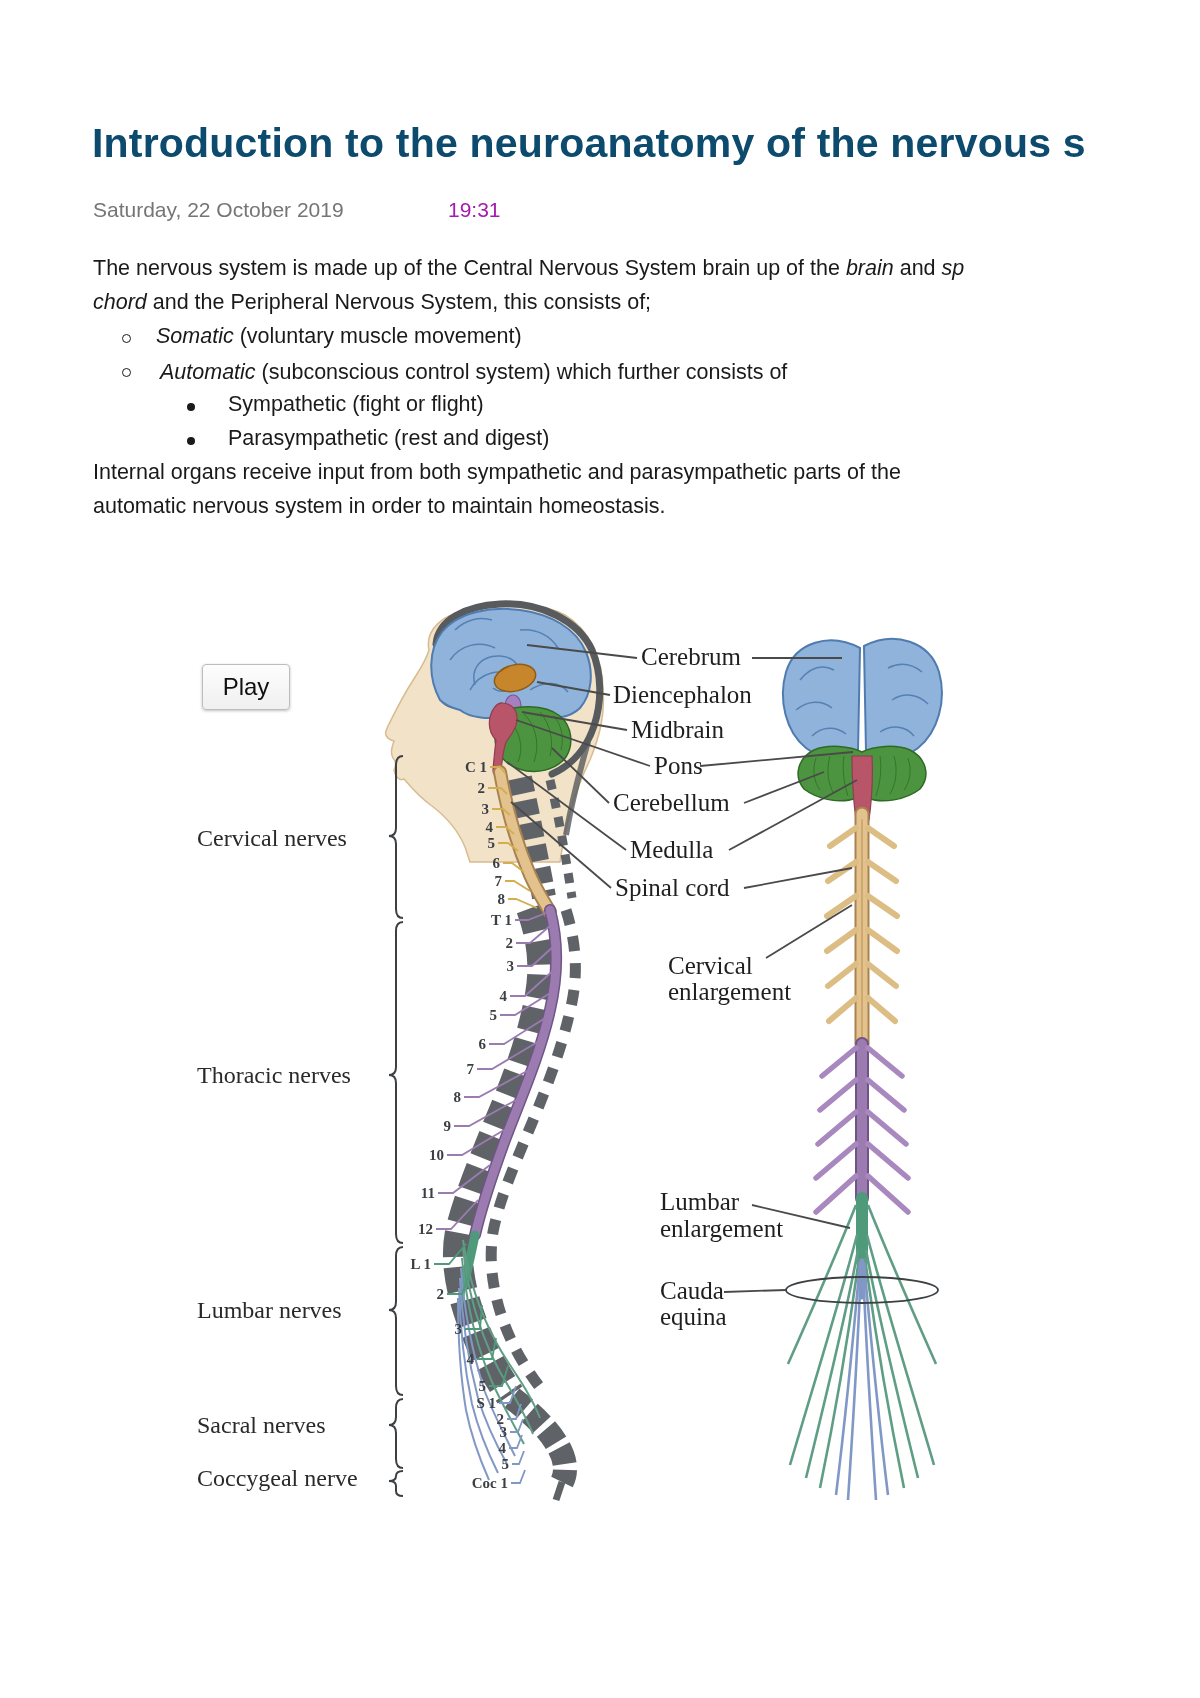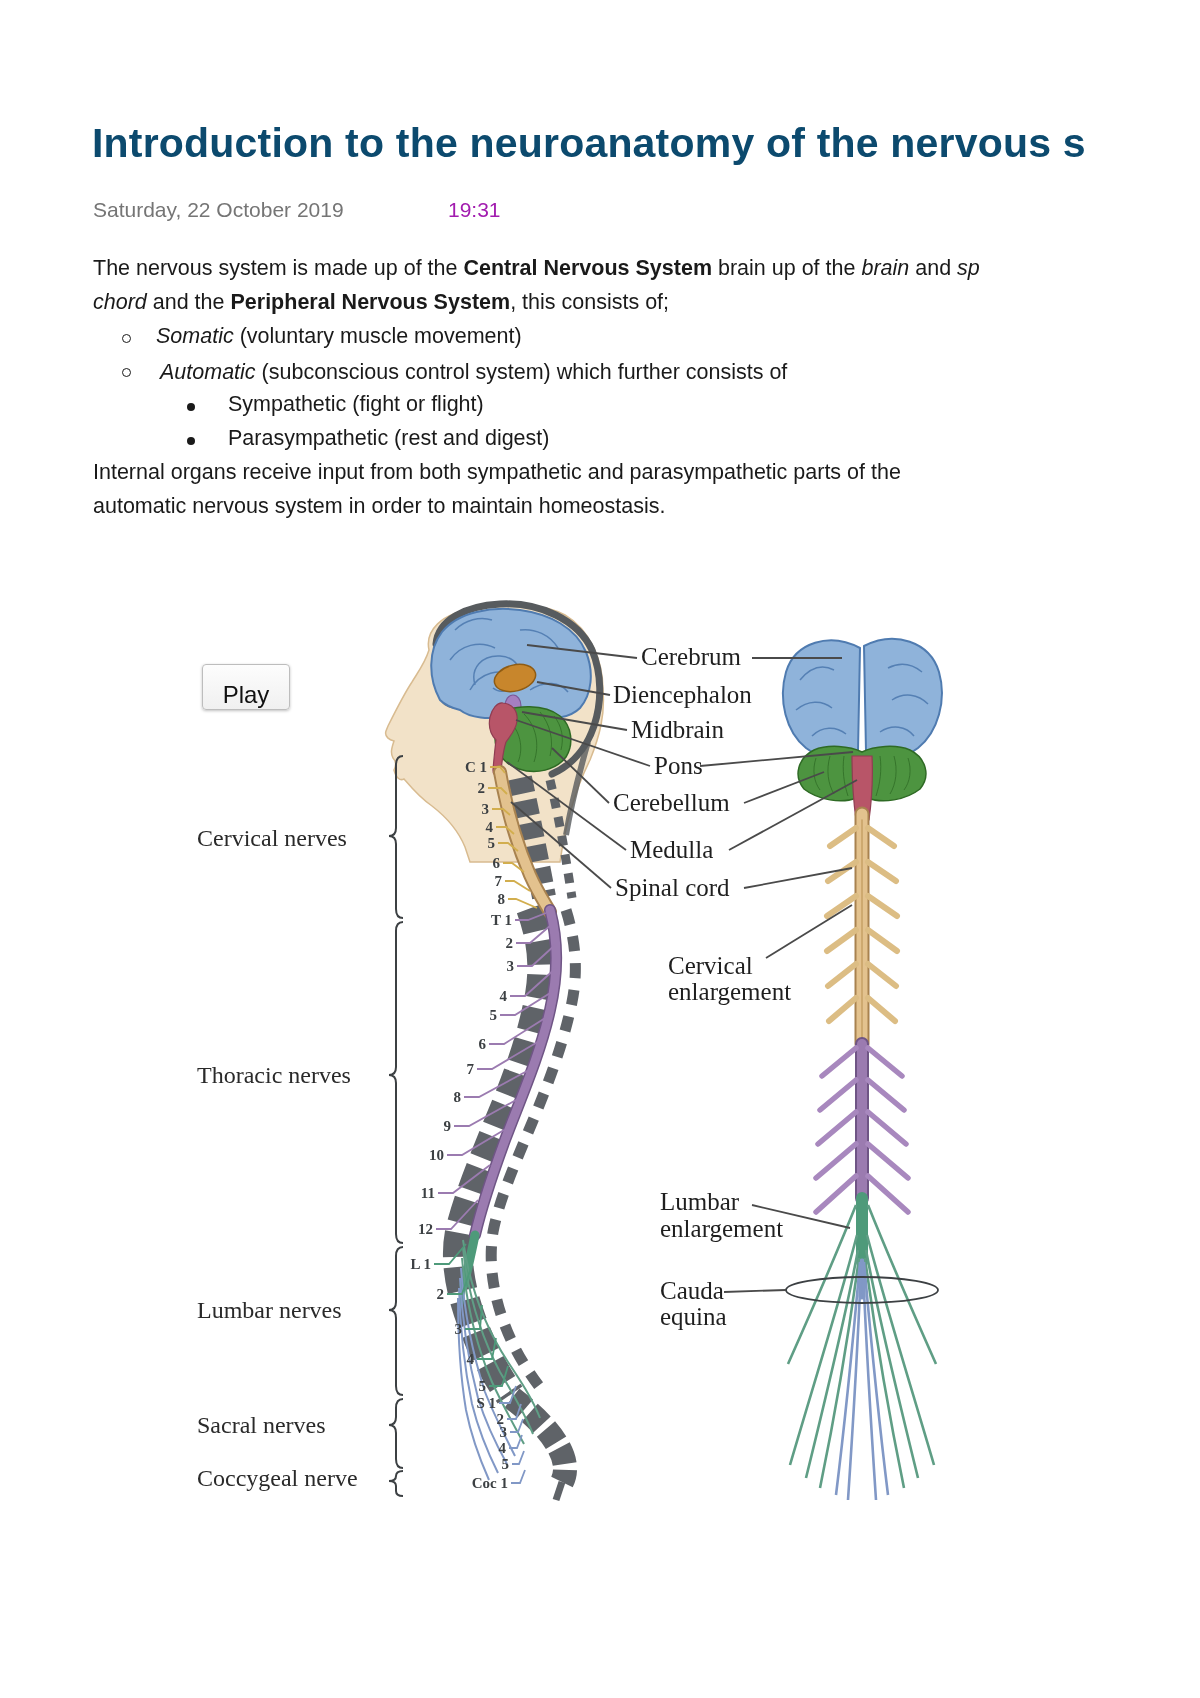--- a/index.html
+++ b/index.html
@@ -2,27 +2,27 @@
 <html style="--brain-blue: #8fb3da; --cerebellum-green: #4d9440; --brainstem-red: #b85568; --diencephalon-orange: #c8862c; --midbrain-violet: #a57fc0; --cord-tan: #e3c28e; --thoracic-purple: #9b7bb0; --lumbar-green: #4e9a7a; --sacral-blue: #8198c6; --nerve-yellow: #d2ae4e; --vertebra-gray: #5f6368;"><head>
 <meta charset="utf-8">
 <style>
   html,body{margin:0;padding:0;width:1200px;height:1698px;background:#ffffff;overflow:hidden;position:relative;}
   body{font-family:"Liberation Sans",sans-serif;color:#1a1a1a;}
   .abs{position:absolute;}
   .doc-title{left:92px;top:120px;font-size:41px;font-weight:700;color:#0c4a6e;white-space:nowrap;letter-spacing:.2px;}
   .doc-date{left:93px;top:198px;font-size:21px;color:#757575;white-space:nowrap;}
   .doc-time{left:448px;top:198px;font-size:21px;color:#a21caf;white-space:nowrap;}
   .tline{position:absolute;left:93px;font-size:21.5px;line-height:30px;white-space:nowrap;color:#1a1a1a;}
-  .b{font-weight:bold;text-align:right;}
+  .b{font-weight:normal;text-align:right;}
   .i{font-style:italic;}
   .marker-o{position:absolute;left:122px;width:9px;height:9px;border:1.6px solid #1a1a1a;border-radius:50%;box-sizing:border-box;}
   .marker-dot{position:absolute;left:187px;width:8px;height:8px;background:#1a1a1a;border-radius:50%;}
   .play-btn{left:202px;top:664px;width:86px;height:44px;background:linear-gradient(#fdfdfd,#f0f0f0);
     border:1px solid #bdbdbd;border-radius:4px;box-shadow:0 1px 3px rgba(0,0,0,.25);
-    display:flex;align-items:flex-end;justify-content:center;font-size:24px;color:#111;cursor:pointer;}
+    display:flex;align-items:center;justify-content:center;font-size:24px;color:#111;cursor:pointer;}
   svg text{font-family:"Liberation Serif",serif;fill:#1f1f1f;}
   .lbl{font-size:25px;}
   .grp{font-size:24px;fill:#2a2a2a;}
   .num{font-size:15px;font-weight:bold;fill:#3c4043;text-anchor:end;}
   .leader{stroke:#4a4a4a;stroke-width:1.8;fill:none;}
   .brace{stroke:#3c4043;stroke-width:2;fill:none;}
   .nerveC{stroke:var(--nerve-yellow,#d2ae4e);stroke-width:1.8;fill:none;}
   .nerveT{stroke:var(--thoracic-purple,#b48cc8);stroke-width:1.8;fill:none;}
   .nerveL{stroke:var(--lumbar-green,#5f9e85);stroke-width:1.8;fill:none;}
   .nerveS{stroke:var(--sacral-blue,#8198c6);stroke-width:1.8;fill:none;}

